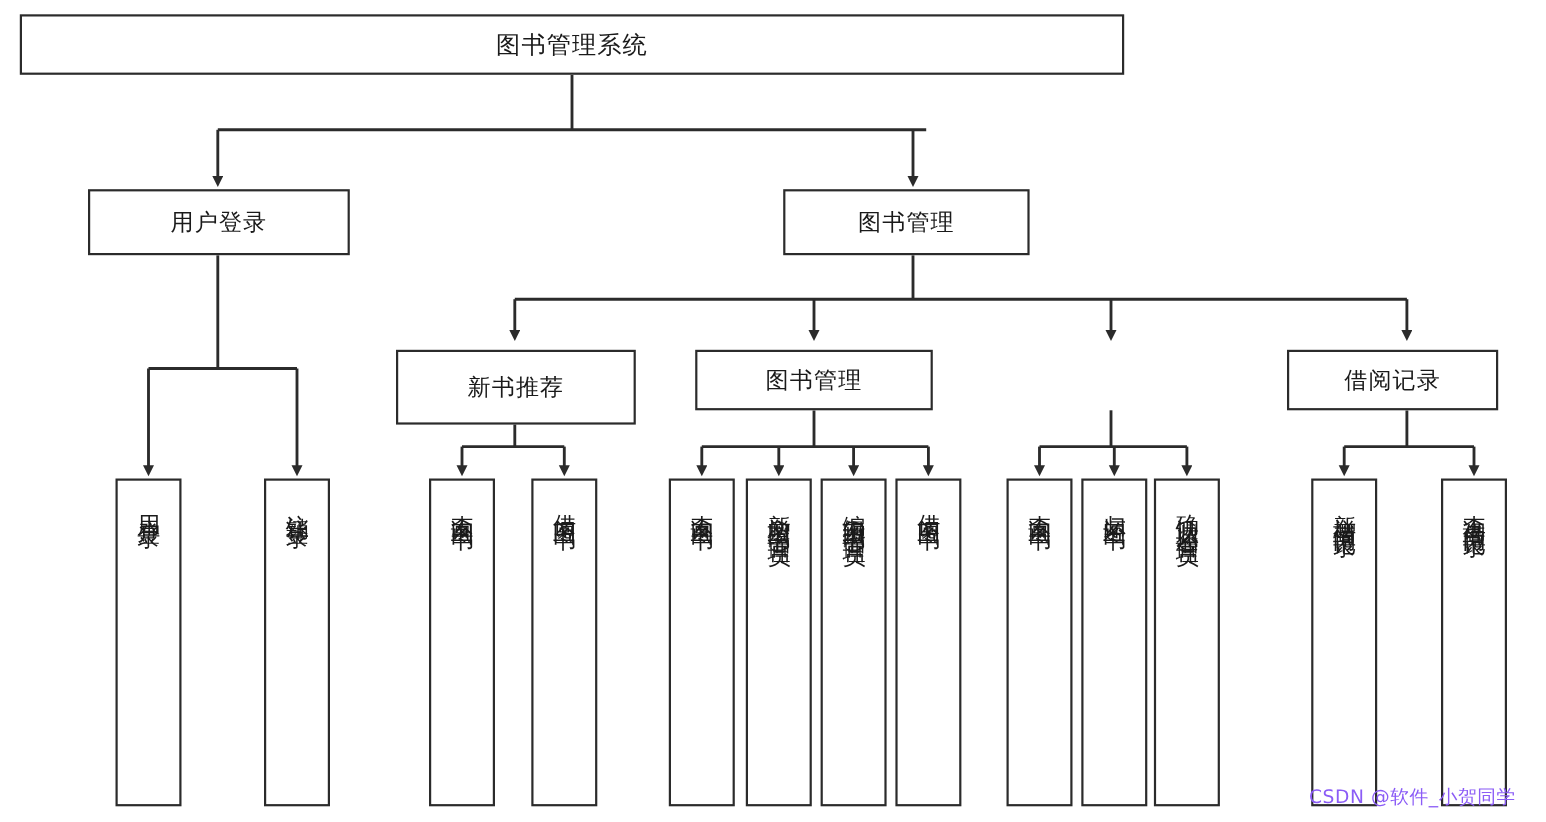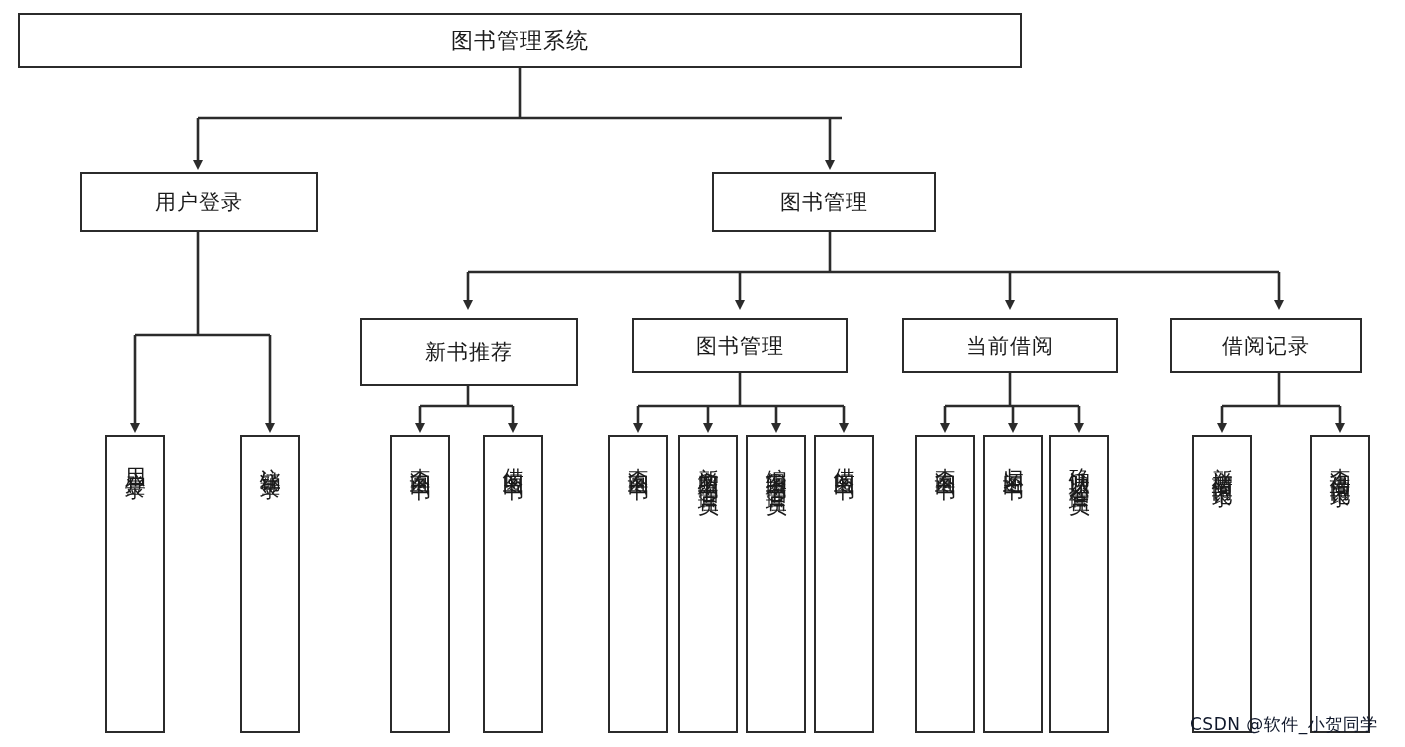--- a/index.html
+++ b/index.html
@@ -53,21 +53,21 @@
     line-height: 1.08;
     letter-spacing: 4px;
     white-space: nowrap;
     text-align: left;
   }
   .watermark {
     position: absolute;
     left: 1190px;
     top: 713px;
     font-size: 17px;
-    color: #0f172a;
+    color: #8b5cf6;
     white-space: nowrap;
     letter-spacing: 0.5px;
   }
 </style>
 </head>
 <body>
 
 <div id="canvas">
 
   <svg class="edges" viewBox="0 0 1405 747">
@@ -130,23 +130,20 @@
   <div class="node horiz" style="left:712px; top:172px; width:224px; height:60px;">
     <span>图书管理</span>
   </div>
 
   <div class="node horiz" style="left:360px; top:318px; width:218px; height:68px;">
     <span>新书推荐</span>
   </div>
   <div class="node horiz" style="left:632px; top:318px; width:216px; height:55px;">
     <span>图书管理</span>
   </div>
-  <div class="node horiz" style="left:902px; top:318px; width:216px; height:55px;">
-    <span>当前借阅</span>
-  </div>
   <div class="node horiz" style="left:1170px; top:318px; width:192px; height:55px;">
     <span>借阅记录</span>
   </div>
 
   <div class="node leaf" style="left:105px; top:435px; width:60px; height:298px;">
     <span class="vtext">用户登录</span>
   </div>
   <div class="node leaf" style="left:240px; top:435px; width:60px; height:298px;">
     <span class="vtext">注销登录</span>
   </div>

